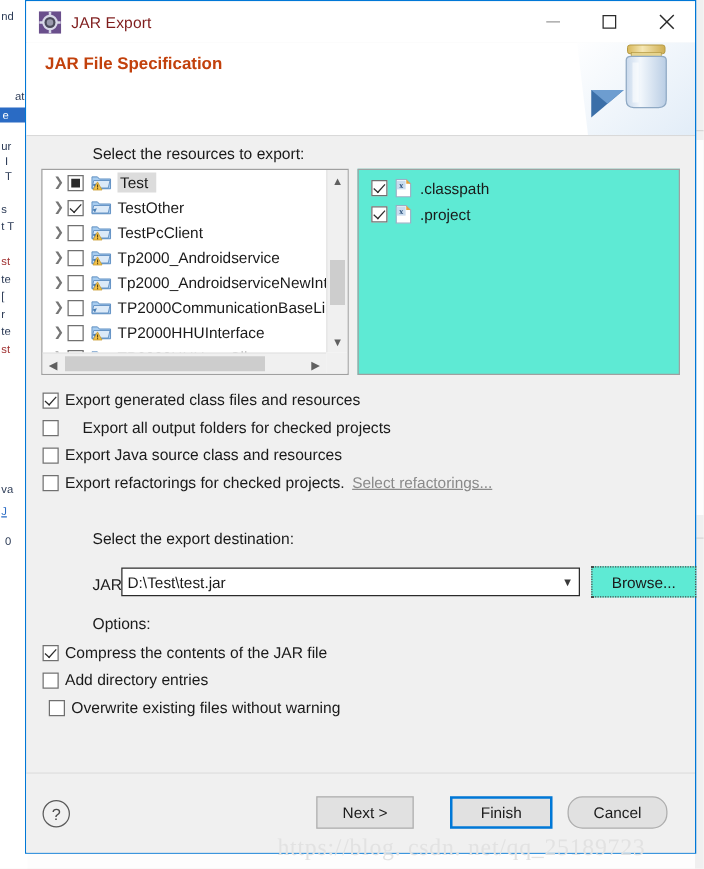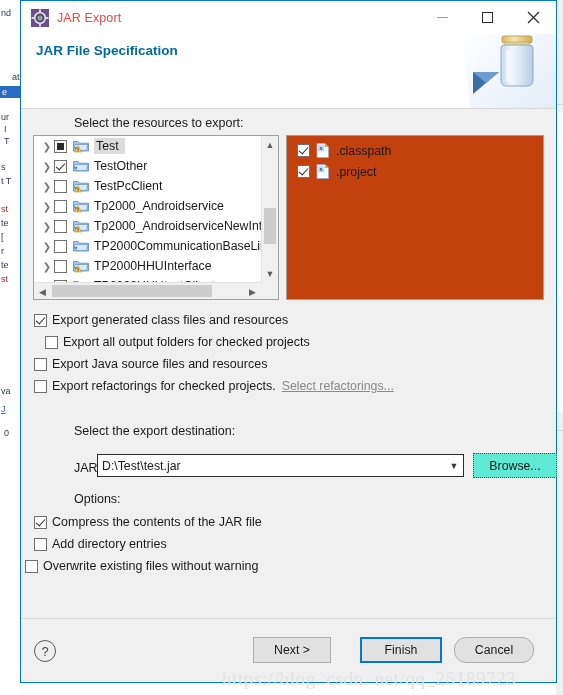--- a/index.html
+++ b/index.html
@@ -55,21 +55,21 @@
     height: 33px; background: #ffffff;
     display: flex; align-items: center;
     flex: 0 0 auto;
     position: relative;
   }
   .title-icon {
     width: 18px; height: 18px; margin-left: 10px; margin-right: 8px;
     position: relative; flex: 0 0 auto;
   }
   .title-text {
-    font-size: 12.5px; color: #ef4444;
+    font-size: 12.5px; color: #7f1d1d;
     letter-spacing: .1px;
   }
   .win-btns {
     position: absolute; right: 0; top: 0; height: 33px;
     display: flex; align-items: stretch;
   }
   .win-btn {
     width: 45px; display: flex; align-items: center; justify-content: center;
     color: #555;
   }
@@ -81,21 +81,21 @@
   .header {
     background: #ffffff;
     flex: 0 0 auto;
     height: 75px;
     position: relative;
     border-bottom: 1px solid #d9d9d9;
     overflow: hidden;
   }
   .header-title {
     position: absolute; left: 15px; top: 9px;
-    font-size: 13.5px; font-weight: bold; color: #0369a1;
+    font-size: 13.5px; font-weight: bold; color: #c2410c;
   }
   .header-desc {
     position: absolute; left: 23px; top: 38px;
     font-size: 12.5px; color: #1a1a1a;
   }
   .header-art {
     position: absolute; right: 0px; top: -6px;
     width: 95px; height: 85px;
   }
 
@@ -163,21 +163,21 @@
   }
   .hsb .arrow { width: 17px; height: 17px; display:flex; align-items:center; justify-content:center; color:#606060; font-size:9px; position:absolute; top:0;}
   .hsb .arrow.l { left: 0; } .hsb .arrow.r { right: 0; }
   .hsb .thumb { position: absolute; left: 18px; top: 2px; bottom: 2px; width: 160px; background: #cdcdcd; }
   .corner { position:absolute; right:0; bottom:0; width:17px; height:17px; background:#f0f0f0; }
 
   
   .file-panel {
     position: absolute; left: 265px; top: 26px;
     width: 258px; height: 165px;
-    background: #c2410c; border: 1px solid #a0a0a0;
+    background: #5eead4; border: 1px solid #a0a0a0;
     overflow: hidden; padding-top: 4px;
   }
   .file-row {
     height: 21px; display:flex; align-items:center;
     padding-left: 10px; font-size: 12.3px; color:#1a1a1a;
   }
 
   
   .optrow {
     position: absolute; display: flex; align-items: center;
@@ -490,27 +490,27 @@
           </svg>
         </span>
         <span>.project</span>
       </div>
     </div>
 
     <div class="optrow" style="left:13px; top:204px;">
       <span class="cb checked"></span>
       <span>Export generated class files and resources</span>
     </div>
-    <div class="optrow" style="left:24px; top:226px;">
+    <div class="optrow" style="left:13px; top:226px;gap:14px;">
       <span class="cb"></span>
       <span>Export all output folders for checked projects</span>
     </div>
     <div class="optrow" style="left:13px; top:248px;">
       <span class="cb"></span>
-      <span>Export Java source files and resources</span>
+      <span>Export Java source class and resources</span>
     </div>
     <div class="optrow" style="left:13px; top:270px;">
       <span class="cb"></span>
       <span>Export refactorings for checked projects.</span>
       <span class="link">Select refactorings...</span>
     </div>
 
     <div class="lbl" style="left:13px; top:315px;">Select the export destination:</div>
     <div class="lbl" style="left:13px; top:352px;">JAR https:</div>
 
@@ -522,21 +522,21 @@
 
     <div class="lbl" style="left:13px; top:383px;">Options:</div>
     <div class="optrow" style="left:13px; top:406px;">
       <span class="cb checked"></span>
       <span>Compress the contents of the JAR file</span>
     </div>
     <div class="optrow" style="left:13px; top:428px;">
       <span class="cb"></span>
       <span>Add directory entries</span>
     </div>
-    <div class="optrow" style="left:4px; top:450px;">
+    <div class="optrow" style="left:18px; top:450px;">
       <span class="cb"></span>
       <span>Overwrite existing files without warning</span>
     </div>
 
     <div class="sep" style="bottom:63px;"></div>
     <div class="footer">
       <div class="help-ic">?</div>
       <div class="btn fbtn next">Next &gt;</div>
       <div class="btn fbtn finish">Finish</div>
       <div class="btn fbtn cancel">Cancel</div>

